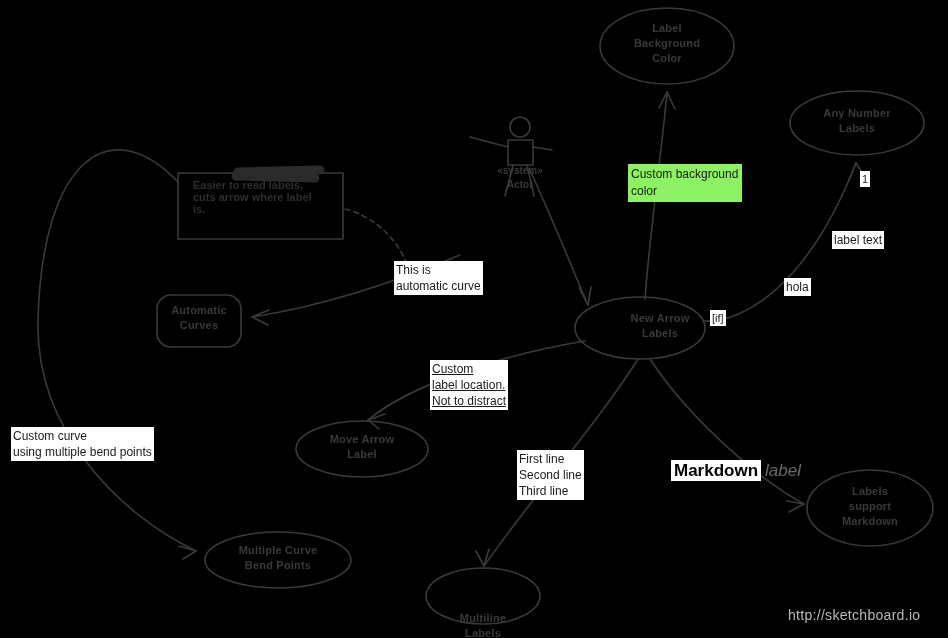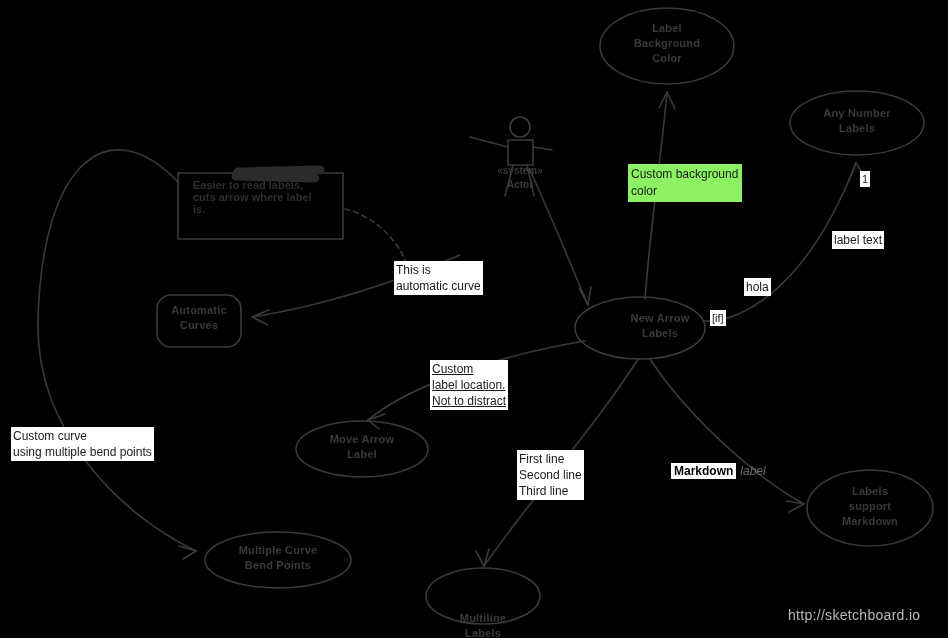--- a/index.html
+++ b/index.html
@@ -69,21 +69,21 @@
   }
   .edge-label.green {
     background: #8cf263;
     font-size: 12px;
     line-height: 17px;
     padding: 2px 3px;
   }
   .md-label {
     position: absolute;
     font-family: "Liberation Sans", sans-serif;
-    font-size: 12px;
+    font-size: 17px;
     line-height: 16px;
     white-space: nowrap;
     text-align: right;
   }
   .md-label .md-bold {
     background: #ffffff;
     color: #000000;
     font-weight: bold;
     padding: 1px 3px;
   }
@@ -209,21 +209,21 @@
 
   <div class="note-text" style="left:193px; top:179px; width:150px;">Easier to read labels,
 cuts arrow where label
 is.</div>
 
   <div class="edge-label green" style="left:608px; top:164px; width:108px;margin-left:20px;">Custom background
 color</div>
 
   <div class="edge-label" style="left:805px; top:231px;margin-left:27px;">label text</div>
 
-  <div class="edge-label" style="left:744px; top:278px;">hola</div>
+  <div class="edge-label" style="left:784px; top:278px;">hola</div>
 
   <div class="edge-label small" style="left:860px; top:171px;">1</div>
 
   <div class="edge-label small" style="left:710px; top:310px;">[if]</div>
 
   <div class="edge-label" style="left:366px; top:261px;margin-left:28px;">This is
 automatic curve</div>
 
   <div class="edge-label" style="left:430px; top:360px;text-decoration:underline;">Custom
 label location.

